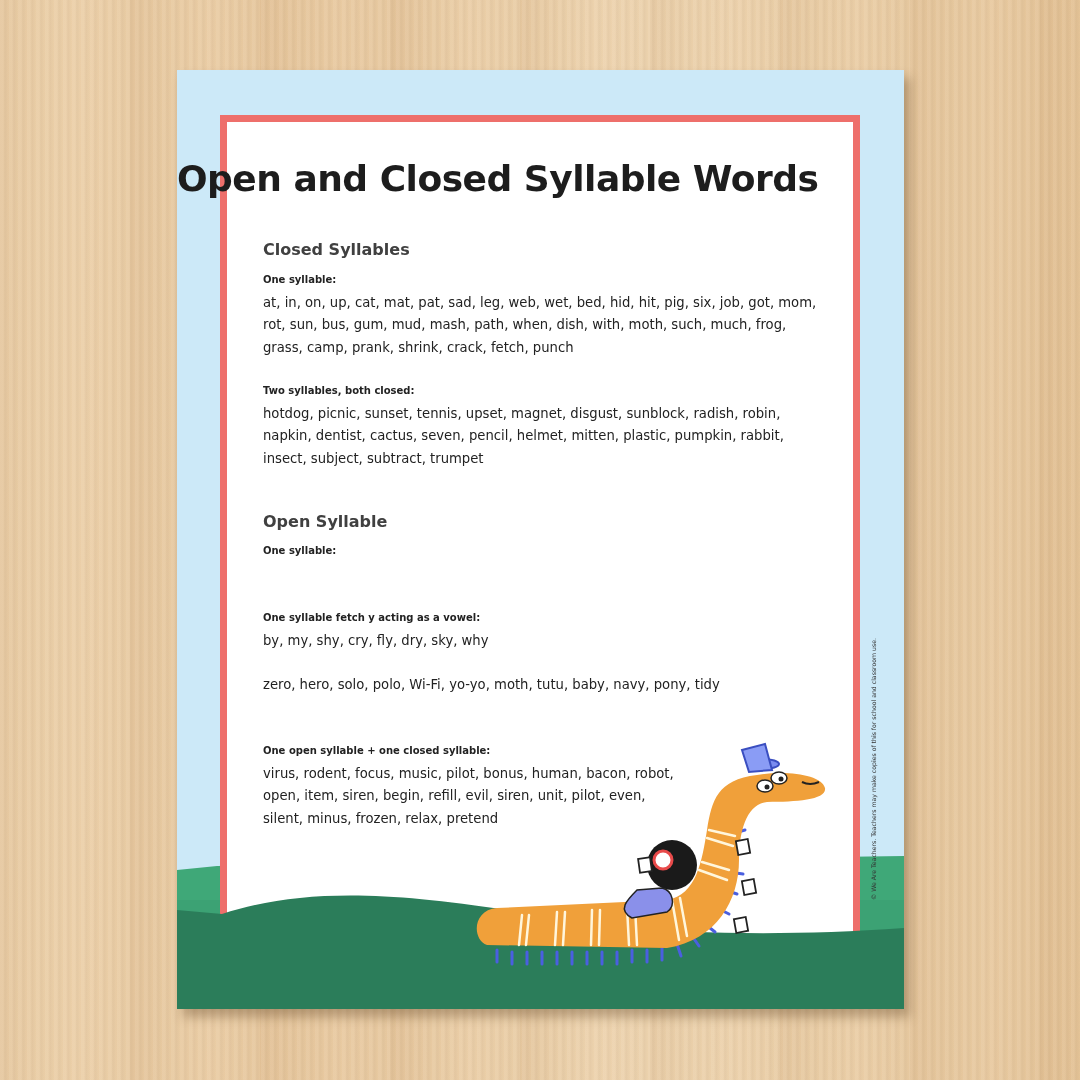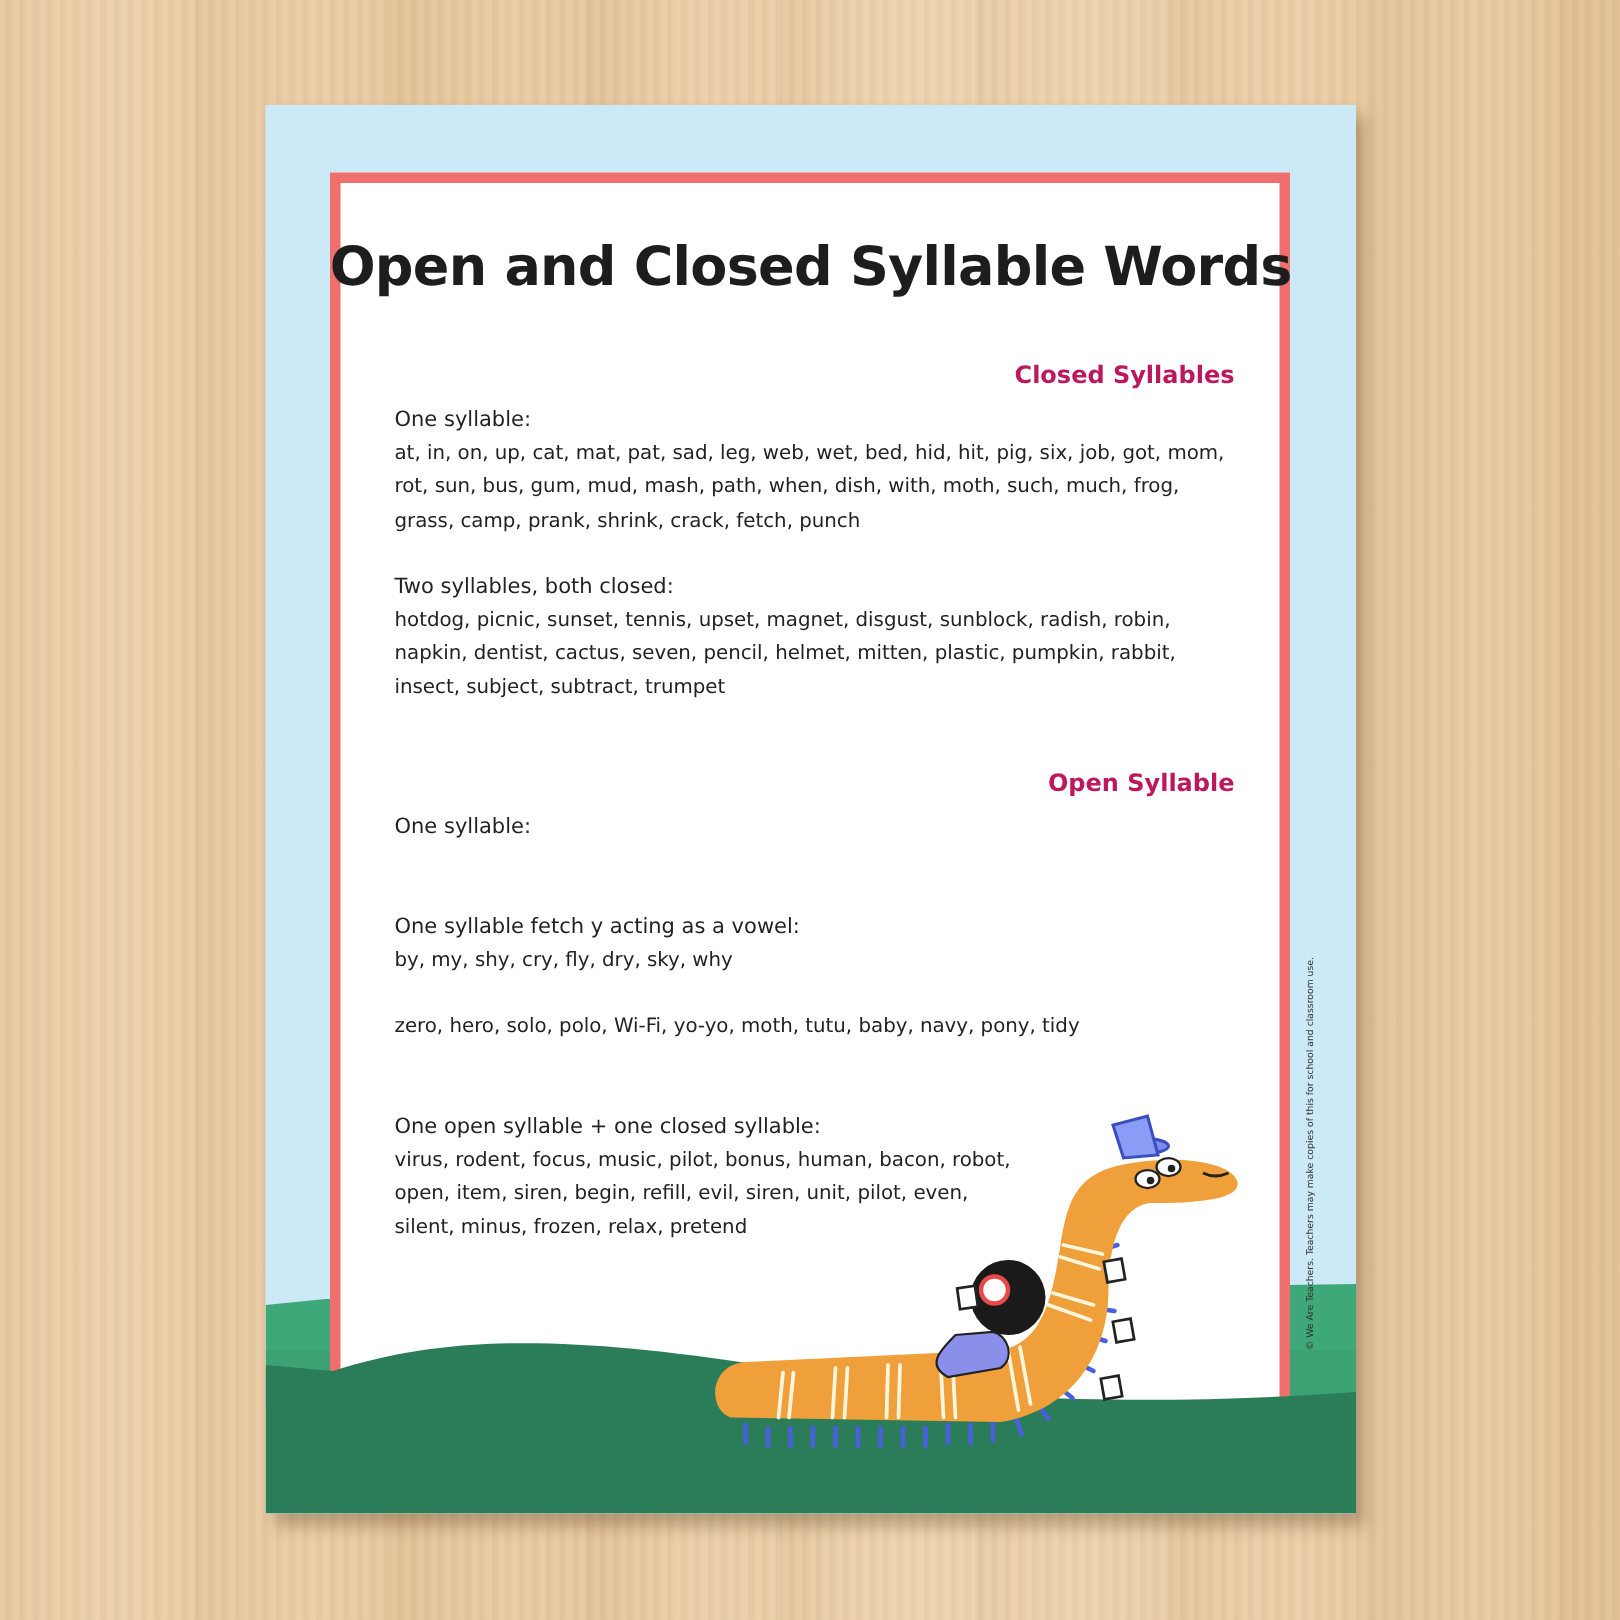--- a/index.html
+++ b/index.html
@@ -7,26 +7,26 @@
     background:#e8c9a0;
     background-image:
       repeating-linear-gradient(90deg, rgba(255,255,255,0.06) 0px, rgba(255,255,255,0.06) 3px, rgba(0,0,0,0.03) 5px, rgba(0,0,0,0) 9px),
       repeating-linear-gradient(90deg, rgba(190,140,90,0.10) 0px, rgba(0,0,0,0) 40px, rgba(255,230,200,0.12) 80px, rgba(0,0,0,0) 130px),
       linear-gradient(90deg,#ebcfa8,#e6c69c 30%,#ecd2ad 60%,#e4c397);
     font-family:"DejaVu Sans", sans-serif;}
   .page{position:absolute;left:177px;top:70px;width:727px;height:939px;background:#cce9f8;
     box-shadow:6px 8px 10px rgba(90,60,30,0.35);overflow:hidden;}
   .frame{position:absolute;left:43px;top:45px;width:640px;height:850px;background:#fff;
     border:7px solid #ee6f6b;box-sizing:border-box;}
-  .title{position:absolute;left:0;top:88px;width:100%;text-align:center;
+  .title{position:absolute;left:0;top:88px;width:100%;text-align:left;
     font-family:"DejaVu Sans", sans-serif;font-weight:bold;font-size:36px;color:#1d1d1d;letter-spacing:-0.5px;}
   .content{position:absolute;left:86px;top:0;width:560px;}
-  .sec-h{position:absolute;left:0;width:560px;text-align:right;font-weight:bold;font-size:16px;color:#be185d;}
+  .sec-h{position:absolute;left:0;width:560px;text-align:left;font-weight:bold;font-size:16px;color:#404040;}
   .blk{position:absolute;left:0;width:560px;font-size:13.2px;color:#222;line-height:22.5px;}
-  .blk .lbl{font-weight:normal;font-size:14px;}
+  .blk .lbl{font-weight:bold;font-size:10px;}
   .copyright{position:absolute;left:693px;top:830px;transform-origin:0 0;transform:rotate(-90deg);
     font-size:6.2px;color:#333;white-space:nowrap;}
   .hills{position:absolute;left:0;top:0;}
 </style>
 </head>
 <body>
 
 <div class="page">
   <svg class="hills" width="727" height="939">
     <path d="M0 800 L40 796 L727 786 L727 939 L0 939 Z" fill="#3fa878"></path>

